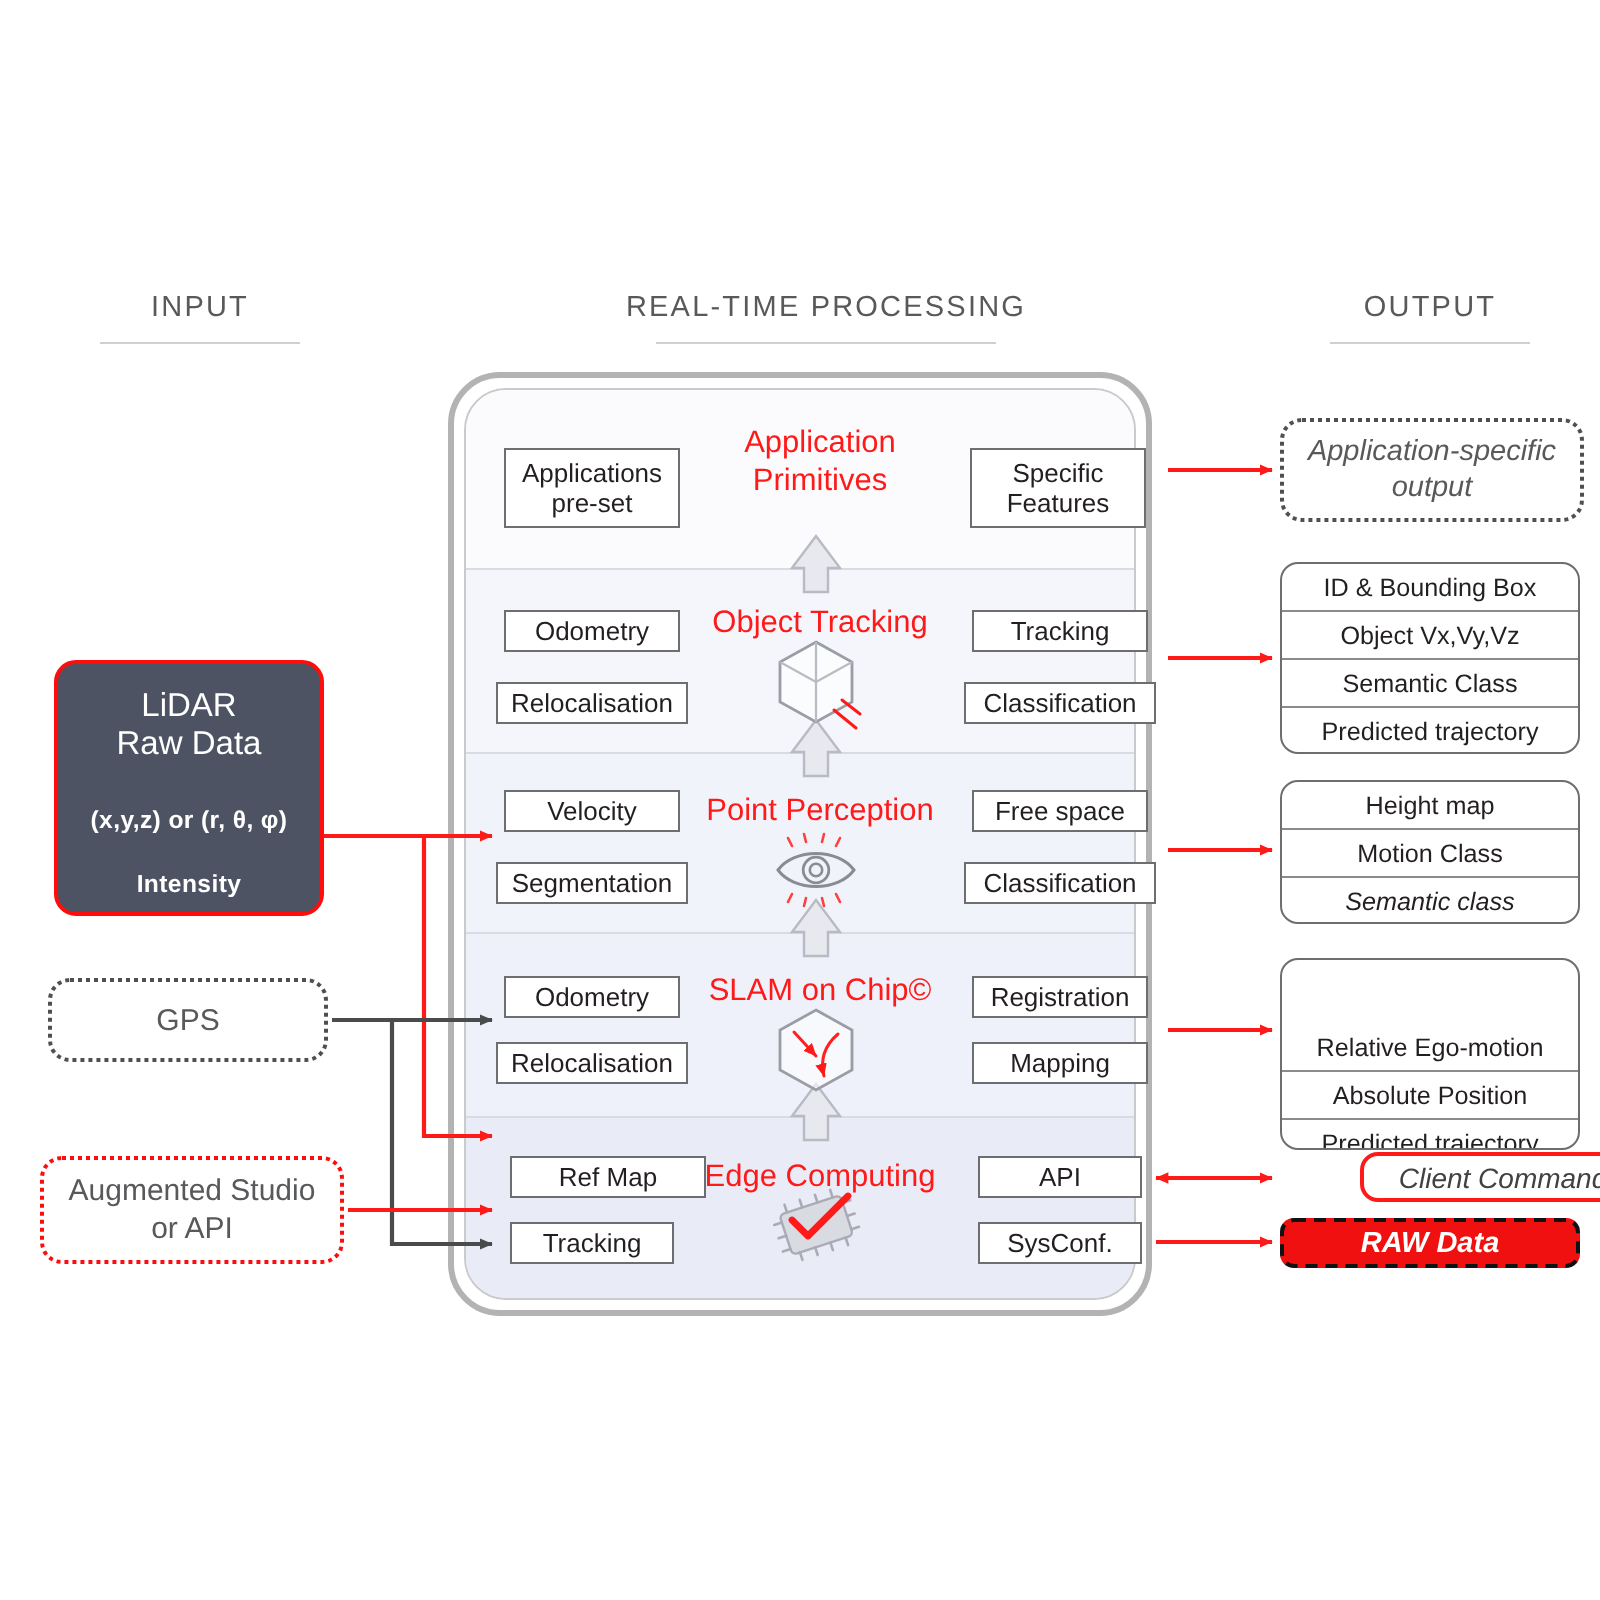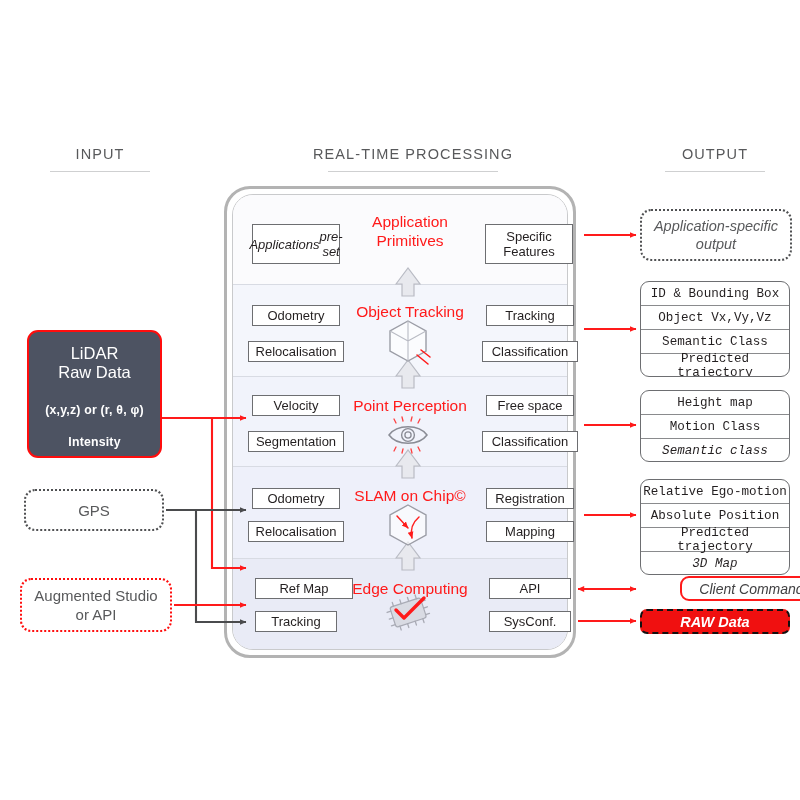--- a/index.html
+++ b/index.html
@@ -44,21 +44,21 @@
 
   .stage-title{position:absolute;color:#ff1a1a;font-size:15.5px;
         text-align:center;line-height:19px;}
   .sbox{position:absolute;box-sizing:border-box;border:1.3px solid #6d6e71;
         background:#ffffff;color:#231f20;font-size:13px;
         display:flex;align-items:center;justify-content:center;
         text-align:center;line-height:15px;}
 
   
   .ostack{position:absolute;box-sizing:border-box;border:1.6px solid #6d6e71;
-          border-radius:9px;background:#fff;overflow:hidden;font-family:Liberation Mono, monospace;}
+          border-radius:9px;background:#fff;overflow:hidden;}
   .ostack .row{box-sizing:border-box;border-bottom:1px solid #8a8b8d;
        display:flex;align-items:center;justify-content:center;
        color:#231f20;font-size:12.6px;text-align:center;}
   .ostack .row:last-child{border-bottom:none;}
   .ostack .row.ital{font-style:italic;}
 
   .obox-dot{position:absolute;box-sizing:border-box;border:2.2px dotted #4f5052;
        border-radius:11px;background:#fff;font-style:italic;color:#58595b;
        font-size:14.5px;line-height:18px;display:flex;align-items:center;
        justify-content:center;text-align:center;}
@@ -119,21 +119,21 @@
     <div class="band" style="top:90px;height:92px;background:#f4f6fc;"></div>
     <div class="band" style="top:182px;height:90px;background:#f1f3fb;"></div>
     <div class="band" style="top:272px;height:92px;background:#eef0fa;"></div>
     <div class="band" style="top:364px;height:92px;background:#e9ebf6;"></div>
   </div>
 
   <div class="stage-title" style="left:340px;top:212px;width:140px;">
     <span>Application</span><br>
     <span>Primitives</span>
   </div>
-  <div class="sbox" style="left:252px;top:224px;width:88px;height:40px;flex-direction:row;font-style:italic;">
+  <div class="sbox" style="left:252px;top:224px;width:88px;height:40px;flex-direction:column;">
     <span>Applications</span>
     <span>pre-set</span>
   </div>
   <div class="sbox" style="left:485px;top:224px;width:88px;height:40px;flex-direction:column;">
     <span>Specific</span>
     <span>Features</span>
   </div>
 
   <div class="stage-title" style="left:345px;top:302px;width:130px;">
     <span>Object Tracking</span>
@@ -211,21 +211,21 @@
     <div class="row" style="height:23px;">Predicted trajectory</div>
   </div>
 
   <div class="ostack" style="left:640px;top:390px;width:150px;height:72px;">
     <div class="row" style="height:24px;">Height map</div>
     <div class="row" style="height:24px;">Motion Class</div>
     <div class="row ital" style="height:23px;">Semantic class</div>
   </div>
 
   <div class="ostack" style="left:640px;top:479px;width:150px;height:96px;">
-    <div class="row" style="height:24px;">Relative Ego-motion</div>
+    <div class="row" style="height:24px;margin-top:32px;">Relative Ego-motion</div>
     <div class="row" style="height:24px;">Absolute Position</div>
     <div class="row" style="height:24px;">Predicted trajectory</div>
     <div class="row ital" style="height:23px;">3D Map</div>
   </div>
 
   <div class="obox-redline" style="left:640px;top:576px;width:150px;height:25px;">
     <span>Client Commands</span>
   </div>
 
   <div class="obox-redfill" style="left:640px;top:609px;width:150px;height:25px;">

